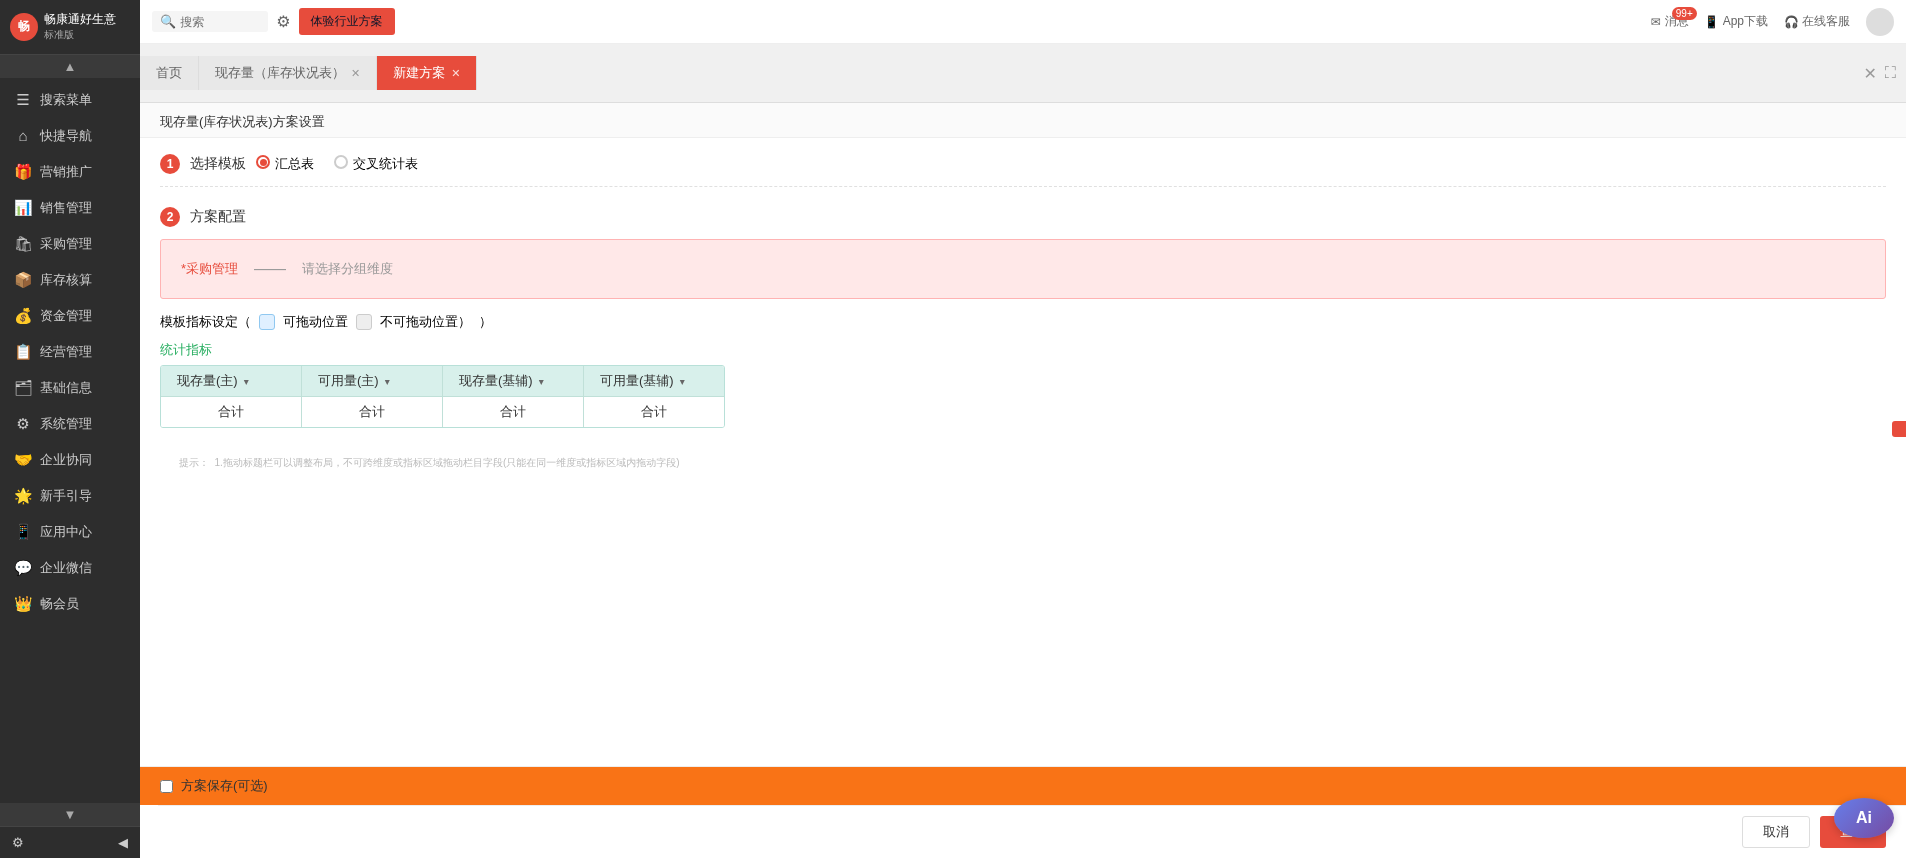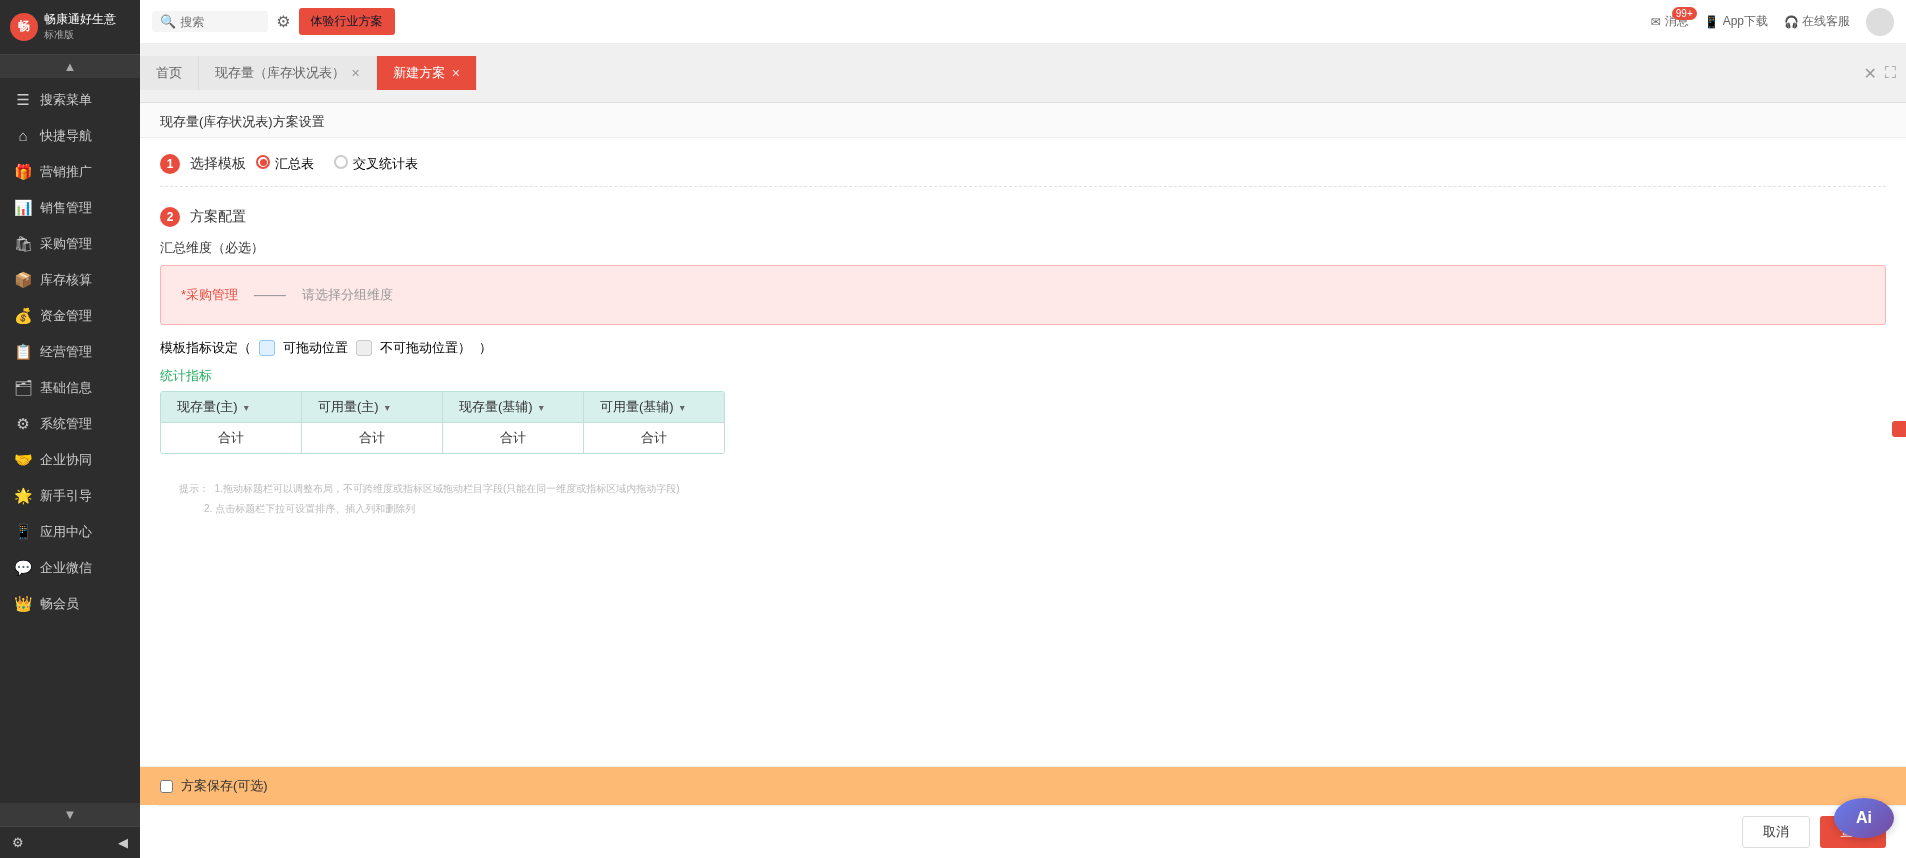--- a/index.html
+++ b/index.html
@@ -182,21 +182,21 @@
     }
     .chevron-down { font-size: 10px; color: #666; }
 
     
     .tips-section { margin-top: 16px; padding: 8px 0; font-size: 10px; color: #bbb; margin-left: 19px; }
     .tips-section p { margin-bottom: 4px; line-height: 1.6; }
 
     
     .save-row {
       display: flex; align-items: center; gap: 8px;
-      padding: 10px 20px; border-top: 1px solid #eee; background: #fdba74;
+      padding: 10px 20px; border-top: 1px solid #eee; background: #f97316;
     }
     .save-checkbox { cursor: pointer; }
     .save-label-text { font-size: 13px; color: #333; }
 
     
     .footer-btns {
       display: flex; justify-content: flex-end; gap: 10px;
       padding: 10px 20px; border-top: 1px solid #eee; background: #fff;
       flex-shrink: 0;
       margin-left: 18px;
@@ -387,23 +387,20 @@
         </div>
         <hr class="section-divider">
       </div>
 
       <div class="step-section plan-config">
         <div class="step-title">
           <div class="step-badge">2</div>
           <span class="step-label">方案配置</span>
         </div>
 
-        <div class="required-label">
-          <span>汇总维度（必选）</span>
-        </div>
         <div class="dim-select-area">
           <div class="dim-row">
             <span class="dim-label">*采购管理</span>
             <span class="dim-dash">——</span>
             <span class="dim-placeholder">请选择分组维度</span>
           </div>
         </div>
 
         <div class="indicator-row">
           <span>模板指标设定（</span>
@@ -445,21 +442,20 @@
                   <span class="chevron-down">▾</span>
                 </div>
                 <div class="stat-col-cell">合计</div>
               </div>
             </div>
           </div>
         </div>
 
         <div class="tips-section">
           <p>提示：&nbsp;&nbsp;<span>1.拖动标题栏可以调整布局，不可跨维度或指标区域拖动栏目字段(只能在同一维度或指标区域内拖动字段)</span></p>
-          <p>&nbsp;&nbsp;&nbsp;&nbsp;&nbsp;&nbsp;&nbsp;&nbsp;&nbsp;<span>2. 点击标题栏下拉可设置排序、插入列和删除列</span></p>
         </div>
       </div>
     </div>
 
     <div class="save-row">
       <input type="checkbox" class="save-checkbox" style="">
       <span class="save-label-text">方案保存(可选)</span>
     </div>
 
     <div class="footer-btns">

